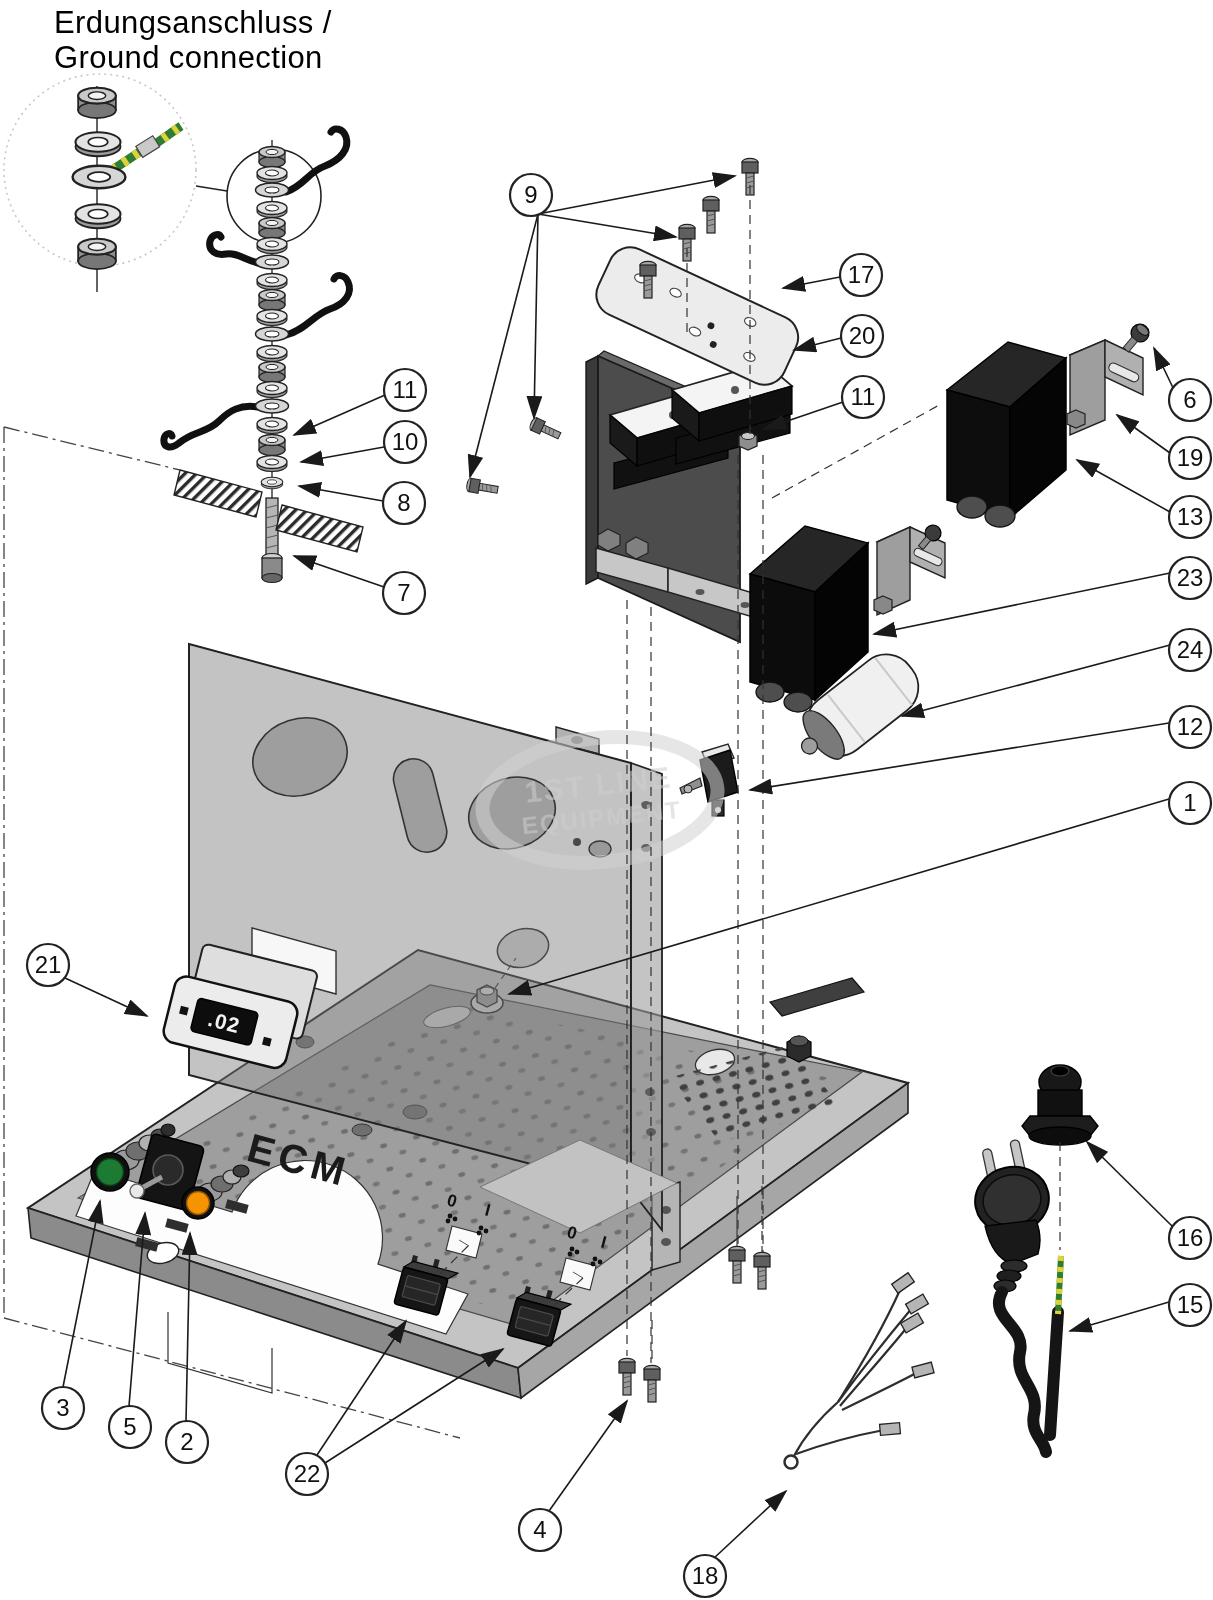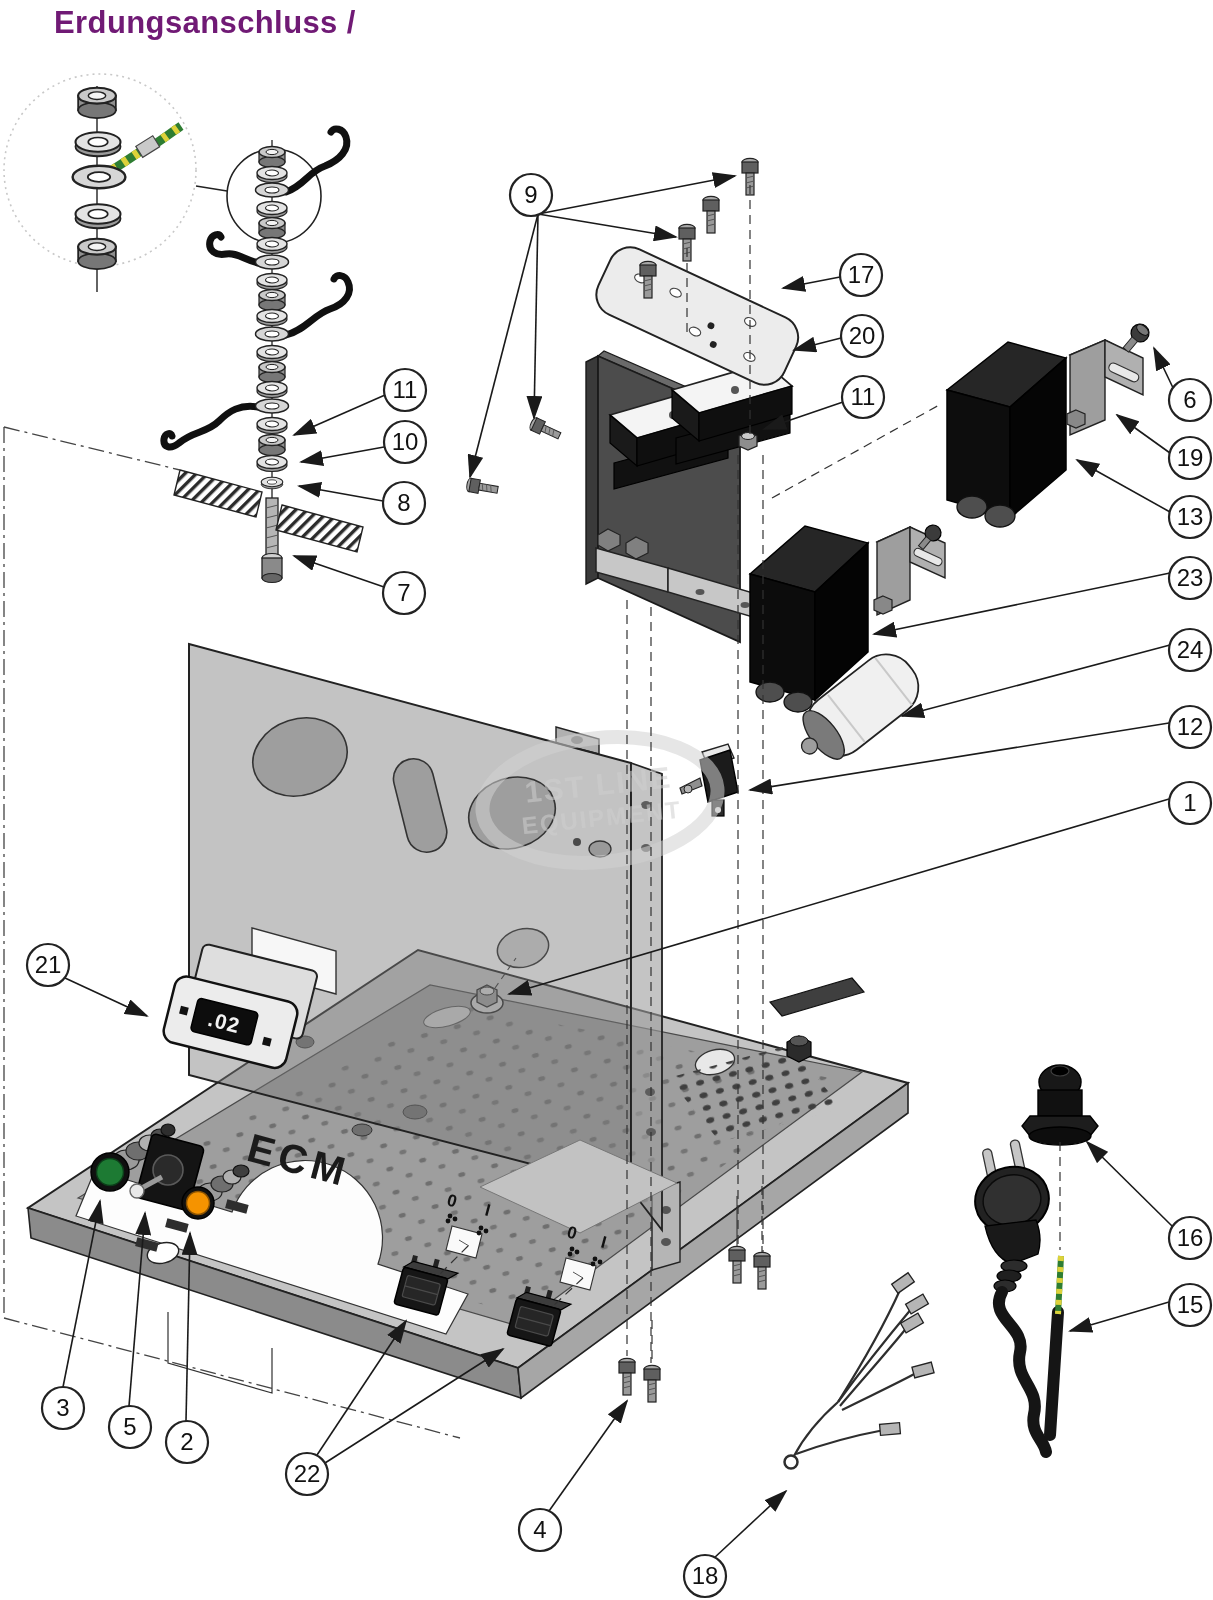--- a/index.html
+++ b/index.html
@@ -1,28 +1,29 @@
 <!DOCTYPE html>
 <html><head>
 <meta charset="utf-8">
 <style>
   html,body{margin:0;padding:0;background:#fff;}
   .canvas{position:relative;width:1213px;height:1600px;background:#fff;overflow:hidden;
           font-family:"Liberation Sans",sans-serif;}
-  .title{position:absolute;left:54px;top:6px;font-size:31px;line-height:1.12;color:#701a75;
-         letter-spacing:.4px;font-weight:700;}
+  .title{position:absolute;left:54px;top:6px;font-size:31px;line-height:1.12;color:#000000;
+         letter-spacing:.4px;font-weight:400;}
   svg{position:absolute;left:0;top:0;}
   text{font-family:"Liberation Sans",sans-serif;}
 </style>
 </head>
 <body>
 
 <div class="canvas">
   <div class="title">
     <div>Erdungsanschluss /</div>
+    <div>Ground connection</div>
   </div>
 
   <svg width="1213" height="1600" viewBox="0 0 1213 1600">
     <defs>
       <marker id="arrow" viewBox="0 0 12 8" refX="11" refY="4" markerWidth="15" markerHeight="10" orient="auto-start-reverse">
         <path d="M0,0 L12,4 L0,8 Z" fill="#1a1a1a"></path>
       </marker>
       <pattern id="hatch" width="8" height="8" patternUnits="userSpaceOnUse" patternTransform="rotate(45)">
         <rect width="8" height="8" fill="#fff"></rect>
           <rect width="3.4" height="8" fill="#2b2b2b"></rect>

